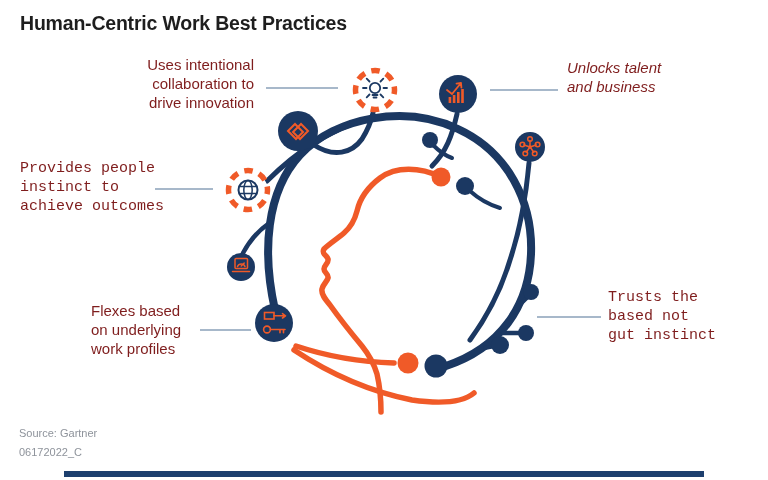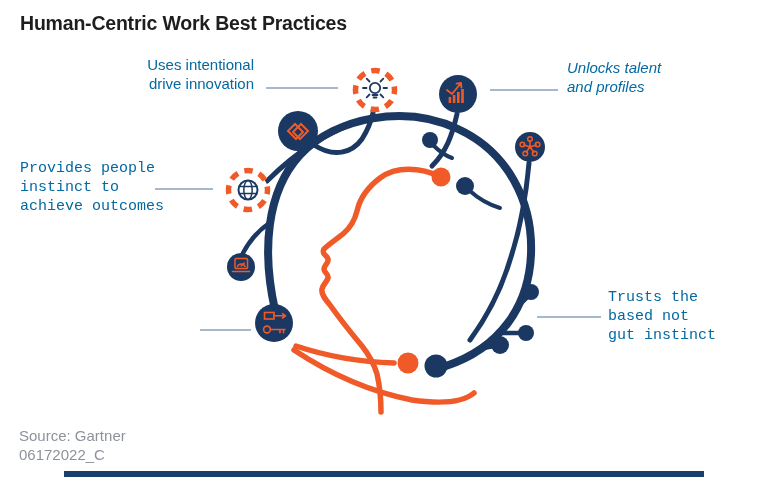--- a/index.html
+++ b/index.html
@@ -5,27 +5,27 @@
   html,body{margin:0;padding:0;background:#ffffff;}
   .stage{
     position:relative;width:768px;height:480px;background:#ffffff;overflow:hidden;
     font-family:"Liberation Sans", sans-serif;
   }
   .title{
     position:absolute;left:20px;top:12px;
     font-size:19.5px;font-weight:700;color:#1e1e1e;letter-spacing:-0.2px;
   }
   .label{
-    position:absolute;font-size:15px;line-height:18.8px;color:#0369a1;
+    position:absolute;font-size:15px;line-height:18.8px;color:#7f1d1d;
   }
   .label span{display:block;}
   .label.right{text-align:right;}
   .svg-layer{position:absolute;left:0;top:0;}
   .source{
-    position:absolute;left:19px;font-size:15px;color:#8e939b;
+    position:absolute;left:19px;font-size:11px;color:#8e939b;
   }
   .footer-bar{
     position:absolute;left:64px;top:471px;width:640px;height:6px;background:#1d3f6e;
   }
 </style>
 </head>
 <body>
 
 <div class="stage">
 
@@ -158,34 +158,40 @@
       <line x1="266" y1="88" x2="338" y2="88"></line>
       <line x1="490" y1="90" x2="558" y2="90"></line>
       <line x1="155" y1="189" x2="213" y2="189"></line>
       <line x1="200" y1="330" x2="251" y2="330"></line>
       <line x1="537" y1="317" x2="601" y2="317"></line>
     </g>
   </svg>
 
   <div class="label right" style="left:128px;top:56px;width:126px;">
     <span>Uses intentional</span>
+    <span>collaboration to</span>
     <span>drive innovation</span>
   </div>
 
   <div class="label" style="left:567px;top:59px;font-style:italic;">
     <span>Unlocks talent</span>
-    <span>and profiles</span>
+    <span>and business</span>
   </div>
 
   <div class="label" style="left:20px;top:160px;font-family:Liberation Mono, monospace;">
     <span>Provides people</span>
     <span>instinct to</span>
     <span>achieve outcomes</span>
   </div>
 
+  <div class="label" style="left:91px;top:302px;">
+    <span>Flexes based</span>
+    <span>on underlying</span>
+    <span>work profiles</span>
+  </div>
 
   <div class="label" style="left:608px;top:289px;font-family:Liberation Mono, monospace;">
     <span>Trusts the</span>
     <span>based not</span>
     <span>gut instinct</span>
   </div>
 
   <div class="source" style="top:427px;">Source: Gartner</div>
   <div class="source" style="top:446px;">06172022_C</div>
   <div class="footer-bar"></div>

